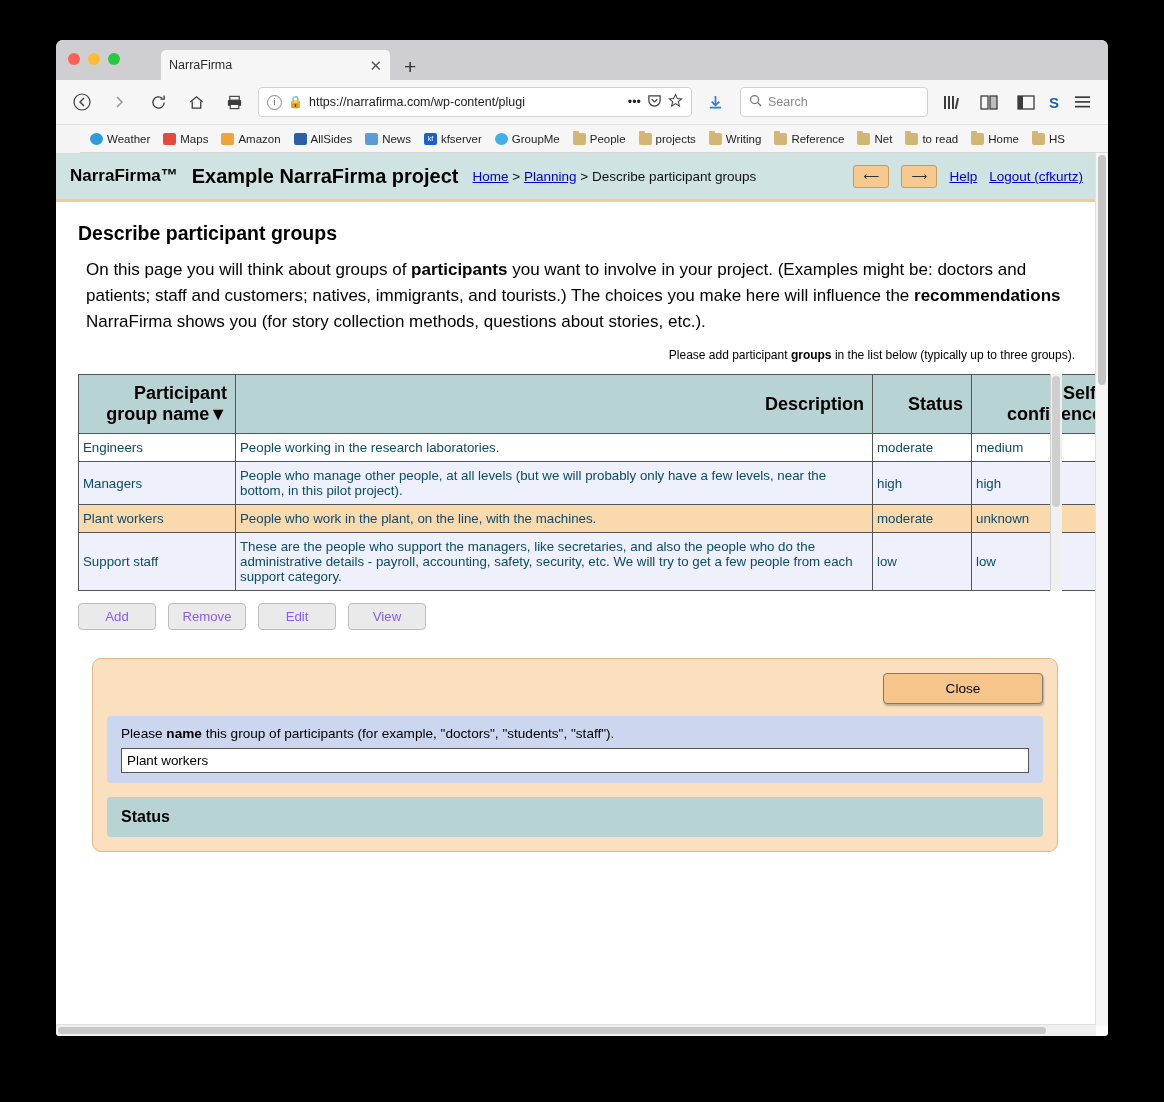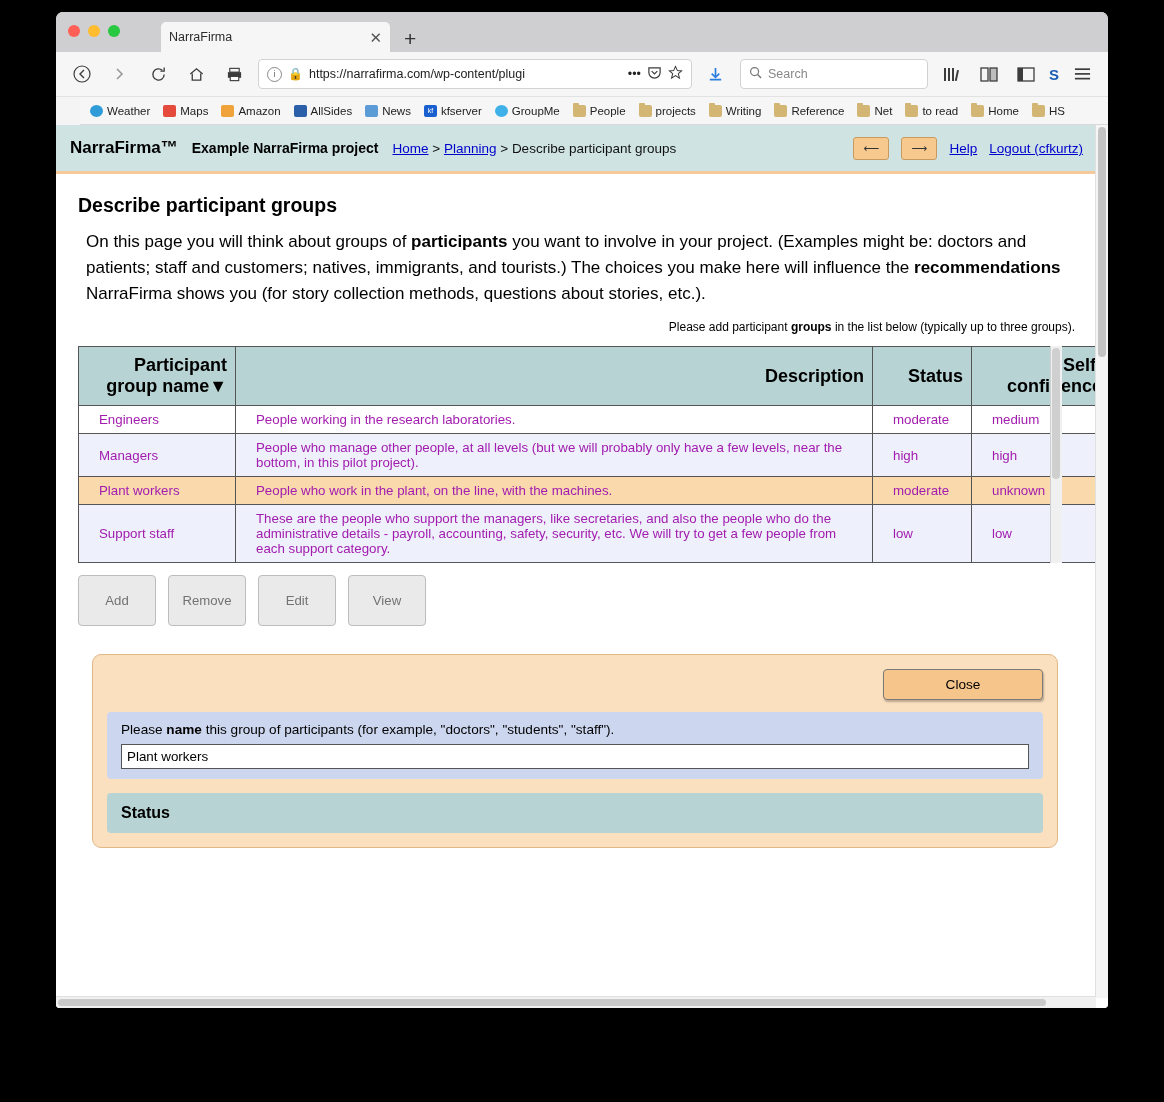--- a/index.html
+++ b/index.html
@@ -14,21 +14,21 @@
     position: relative;
     width: 1164px;
     height: 1102px;
     background: #000;
     overflow: hidden;
   }
   
   .browser {
     position: absolute;
     left: 56px;
-    top: 12px;
+    top: 40px;
     width: 1052px;
     height: 996px;
     background: #f4f4f4;
     border-radius: 7px 7px 4px 4px;
     box-shadow: 0 2px 10px rgba(0,0,0,0.6);
     overflow: hidden;
     display: flex;
     flex-direction: column;
   }
   
@@ -161,21 +161,21 @@
   .pageheader {
     height: 46px;
     background: #cfe3e3;
     border-bottom: 3px solid #f5c99a;
     display: flex;
     align-items: center;
     padding: 0 14px;
     gap: 14px;
   }
   .brand { font-size: 17px; font-weight: bold; color: #000; }
-  .projname { font-size: 14px; font-weight: bold; color: #000; }
+  .projname { font-size: 20px; font-weight: bold; color: #000; }
   .crumbs { font-size: 13.5px; color: #111; }
   .crumbs a { color: #0000cc; text-decoration: underline; }
   .hdr-right { margin-left: auto; display: flex; align-items: center; gap: 12px; }
   .arrowbtn {
     width: 34px; height: 21px;
     background: #f7c98f;
     border: 1px solid #c99a5f;
     border-radius: 3px;
     font-size: 11px;
     color: #333;
@@ -200,22 +200,22 @@
     border: 1px solid #555;
     padding: 8px 8px;
     font-size: 18px;
     font-weight: bold;
     text-align: right;
     color: #000;
     margin-left: 24px;
   }
   table.groups td {
     border: 1px solid #555;
-    padding: 6px 20px;
-    color: #a21caf;
+    padding: 6px 4px;
+    color: #0c4a6e;
     vertical-align: middle;
   }
   tr.row-even td { background: #eef1fb; }
   tr.row-odd td { background: #ffffff; }
   tr.row-sel td { background: #fad9ad; }
   .col-name { width: 140px; }
   .col-desc { width: 620px; }
   .col-status { width: 82px; }
   .col-conf { width: 122px; }
   .tbl-scroll {
@@ -226,23 +226,23 @@
     border-left: 1px solid #d0d0d0;
   }
   .tbl-scroll .thumb {
     position: absolute; left: 1px; top: 2px;
     width: 8px; height: 60%;
     background: #cfcfcf; border-radius: 4px;
   }
   .btnrow { margin: 12px 0 0 0; display: flex; gap: 12px; }
   .btn {
     min-width: 52px;
-    padding: 17px 12px;
+    padding: 5px 12px;
     font-size: 13.2px;
-    color: #737373;
+    color: #8b5cf6;
     background: #eaeaea;
     border: 1px solid #bdbdbd;
     border-radius: 4px;
     text-align: center;
   }
   
   .panel {
     margin: 28px 0 0 14px;
     width: 966px;
     background: #fbe0bf;

